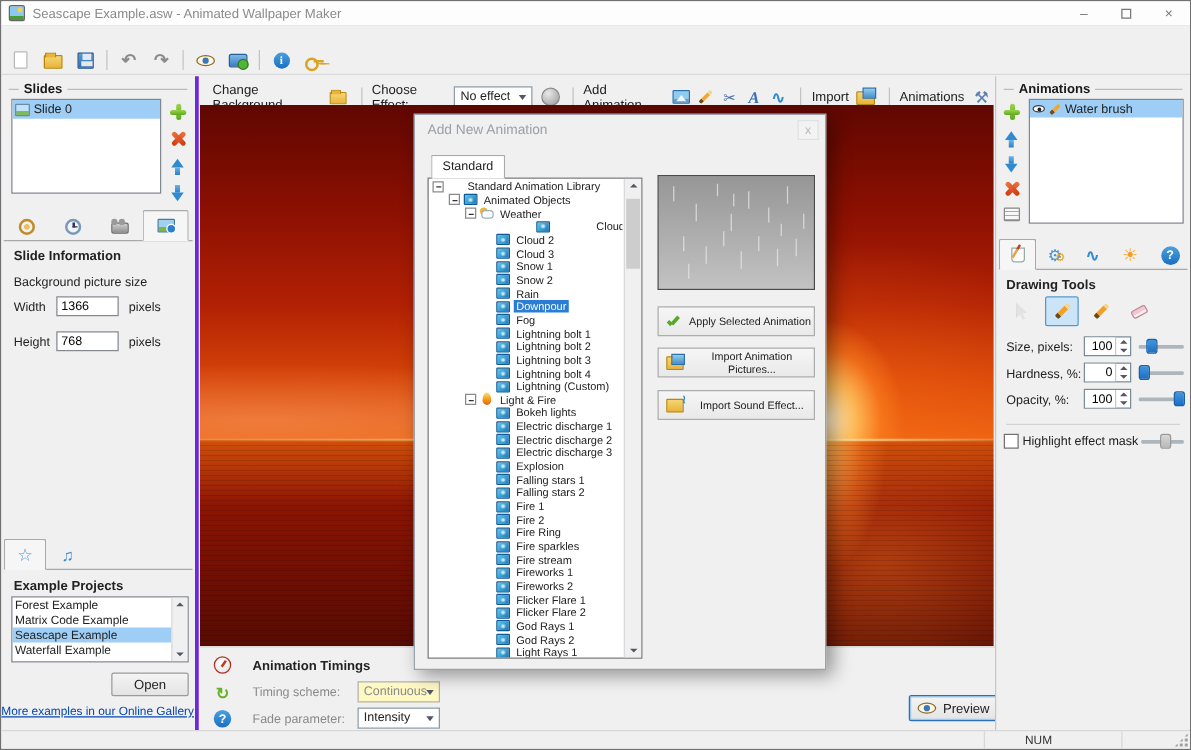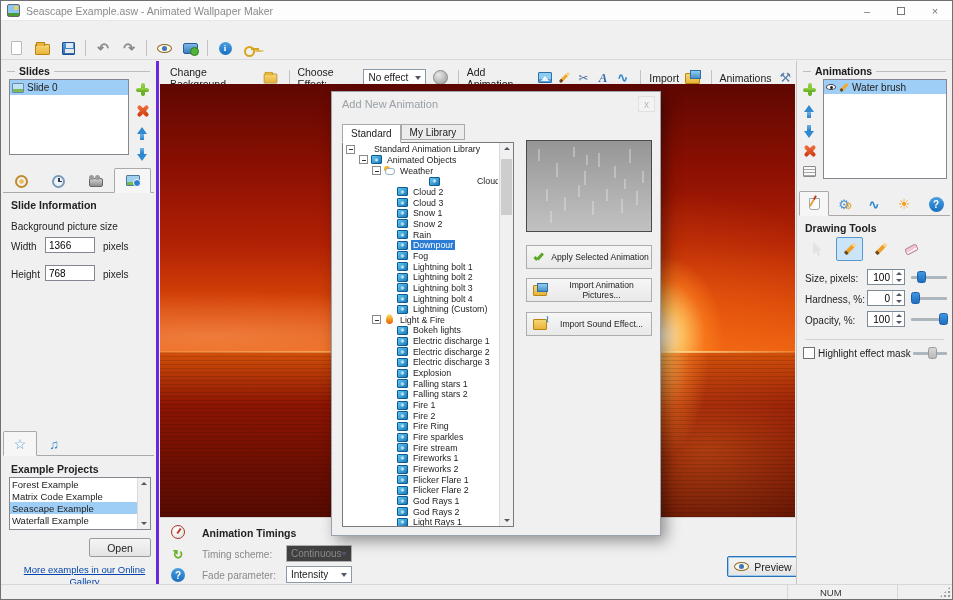--- a/index.html
+++ b/index.html
@@ -90,21 +90,21 @@
   .t-wave{font-size:13px;color:#2f8ad0;font-weight:bold;line-height:1;}
   .t-sun{font-size:14px;color:#f59d20;line-height:1;}
   .t-help{width:15px;height:15px;border-radius:50%;background:linear-gradient(#4aa0e0,#1a6fc0);color:#fff;font-weight:bold;font-size:10px;display:flex;align-items:center;justify-content:center;}
   
   .field{background:#fff;border:1px solid #828790;font-size:10px;padding:1px 3px;height:16px;font-family:"Liberation Sans",sans-serif;}
   .btn{background:linear-gradient(#f4f4f4,#e4e4e4);border:1px solid #9a9a9a;border-radius:2px;
     display:flex;align-items:center;justify-content:center;font-size:10.5px;gap:5px;}
   .link{color:#0645ad;text-decoration:underline;font-size:9.5px;}
   .select{background:#fff;border:1px solid #8a9aa8;height:17px;display:flex;align-items:center;font-size:10px;padding-left:4px;position:relative;}
   .select .car{position:absolute;right:4px;top:6px;border-left:3.5px solid transparent;border-right:3.5px solid transparent;border-top:4px solid #556;}
-  .select.disabled{background:#404040;color:#8a8a8a;border-color:#b0b0b0;}
+  .select.disabled{background:#fef9c3;color:#8a8a8a;border-color:#b0b0b0;}
   
   .center-toolbar{position:absolute;top:60px;left:159px;right:157px;height:34px;background:#f0f0f0;
     border-bottom:1px solid #c9c9c9;display:flex;align-items:center;font-size:10.5px;}
   .ct-sep{width:1px;height:16px;background:#c3c3c3;margin:0 8px;}
   .mini-btn{width:22px;height:19px;display:flex;align-items:center;justify-content:center;border-radius:2px;}
   .i-imgpic{width:14px;height:11px;background:linear-gradient(#8ecdf2 0 6px,#5aa0d8 6px);border:1px solid #2f6fa8;border-radius:1px;position:relative;}
   .i-imgpic::after{content:"";position:absolute;left:2px;bottom:1px;border-left:4px solid transparent;border-right:4px solid transparent;border-bottom:5px solid #fff;opacity:.9;}
   .i-brushd{width:13px;height:3px;background:linear-gradient(to right,#7a4a1a 0 3px,#f0a830 3px 10px,#f7d38c 10px);border-radius:1px;transform:rotate(-45deg);}
   .i-cut{font-size:12px;color:#4a6fa5;line-height:1;}
   .i-A{font-family:"Liberation Serif",serif;font-style:italic;font-weight:bold;color:#3a6fb0;font-size:13px;line-height:1;}
@@ -154,21 +154,21 @@
   
   .sb{background:#f0f0f0;border-left:1px solid #d9d9d9;position:absolute;top:0;bottom:0;right:0;display:flex;flex-direction:column;justify-content:space-between;align-items:center;}
   .sb .tri-u,.sb .tri-d{margin:4px 0;border-left-width:3.5px;border-right-width:3.5px;}
   .sb .thumbv{position:absolute;left:1px;right:1px;background:#cdcdcd;}
   
   .dialog{position:absolute;left:330px;top:90px;width:330px;height:445px;background:#f0f0f0;
     border:1px solid #9aa3ad;box-shadow:5px 5px 14px rgba(0,0,0,.4);z-index:10;}
   .dlg-title{position:absolute;top:0;left:0;right:0;height:24px;display:flex;align-items:center;padding-left:10px;color:#9aa0a6;font-size:11px;}
   .dlg-close{position:absolute;top:4px;right:5px;width:17px;height:16px;background:#f3f3f3;border:1px solid #e0e0e0;
     color:#b8b8b8;font-size:10px;display:flex;align-items:center;justify-content:center;}
-  .dlg-tabs{position:absolute;left:10px;top:32px;display:flex;align-items:flex-start;}
+  .dlg-tabs{position:absolute;left:10px;top:32px;display:flex;align-items:center;flex-direction:column;}
   .dtab{padding:2px 8px;font-size:10px;border:1px solid #a9a9a9;background:#ececec;height:16px;display:flex;align-items:center;}
   .dtab.sel{background:#fff;height:19px;border-bottom:1px solid #fff;position:relative;z-index:2;border-radius:1px 1px 0 0;}
   .tree{position:absolute;left:10px;top:50px;width:172px;height:385px;background:#fff;border:1px solid #7a7a7a;overflow:hidden;padding-top:1px;}
   .tree-row{display:flex;align-items:center;height:10.67px;font-size:8.8px;white-space:nowrap;}
   .expander{width:9px;height:9px;flex:none;border:1px solid #8a8a8a;background:#fff;position:relative;margin-right:3px;}
   .expander::before{content:"";position:absolute;left:1.5px;top:3.5px;width:4px;height:1px;background:#333;}
   .tico{width:11px;height:9px;flex:none;margin-right:3px;position:relative;}
   .ic-leaf,.ic-objects{background:linear-gradient(135deg,#62c8ee,#1878b8);border:1px solid #0e5a94;border-radius:1px;}
   .ic-leaf::after,.ic-objects::after{content:"";position:absolute;inset:1.5px 2px;background:radial-gradient(circle,rgba(255,255,255,.95),rgba(255,255,255,0) 75%);}
   .ic-weather{border:none;}
@@ -335,21 +335,21 @@
           </div>
         </div>
       <div class="sb" style="width:13px;">
         <span class="tri-u"></span>
         <span class="tri-d"></span>
       </div>
     </div>
     <div class="btn" style="position:absolute;left:88px;top:477px;width:62px;height:19px;">
       <span>Open</span>
     </div>
-    <div style="position:absolute;left:0;right:0;top:502px;text-align:center;padding-left:12px;">
+    <div style="position:absolute;left:0;right:0;top:502px;">
       <span class="link">More examples in our Online Gallery</span>
     </div>
   </div>
 
   <div class="center-toolbar">
     <span style="margin-left:10px;">Change Background</span>
     <span class="mini-btn" style="margin-left:6px;">
         <span class="i-folder" style="transform:scale(.9);"></span>
       </span>
     <span class="ct-sep"></span>

